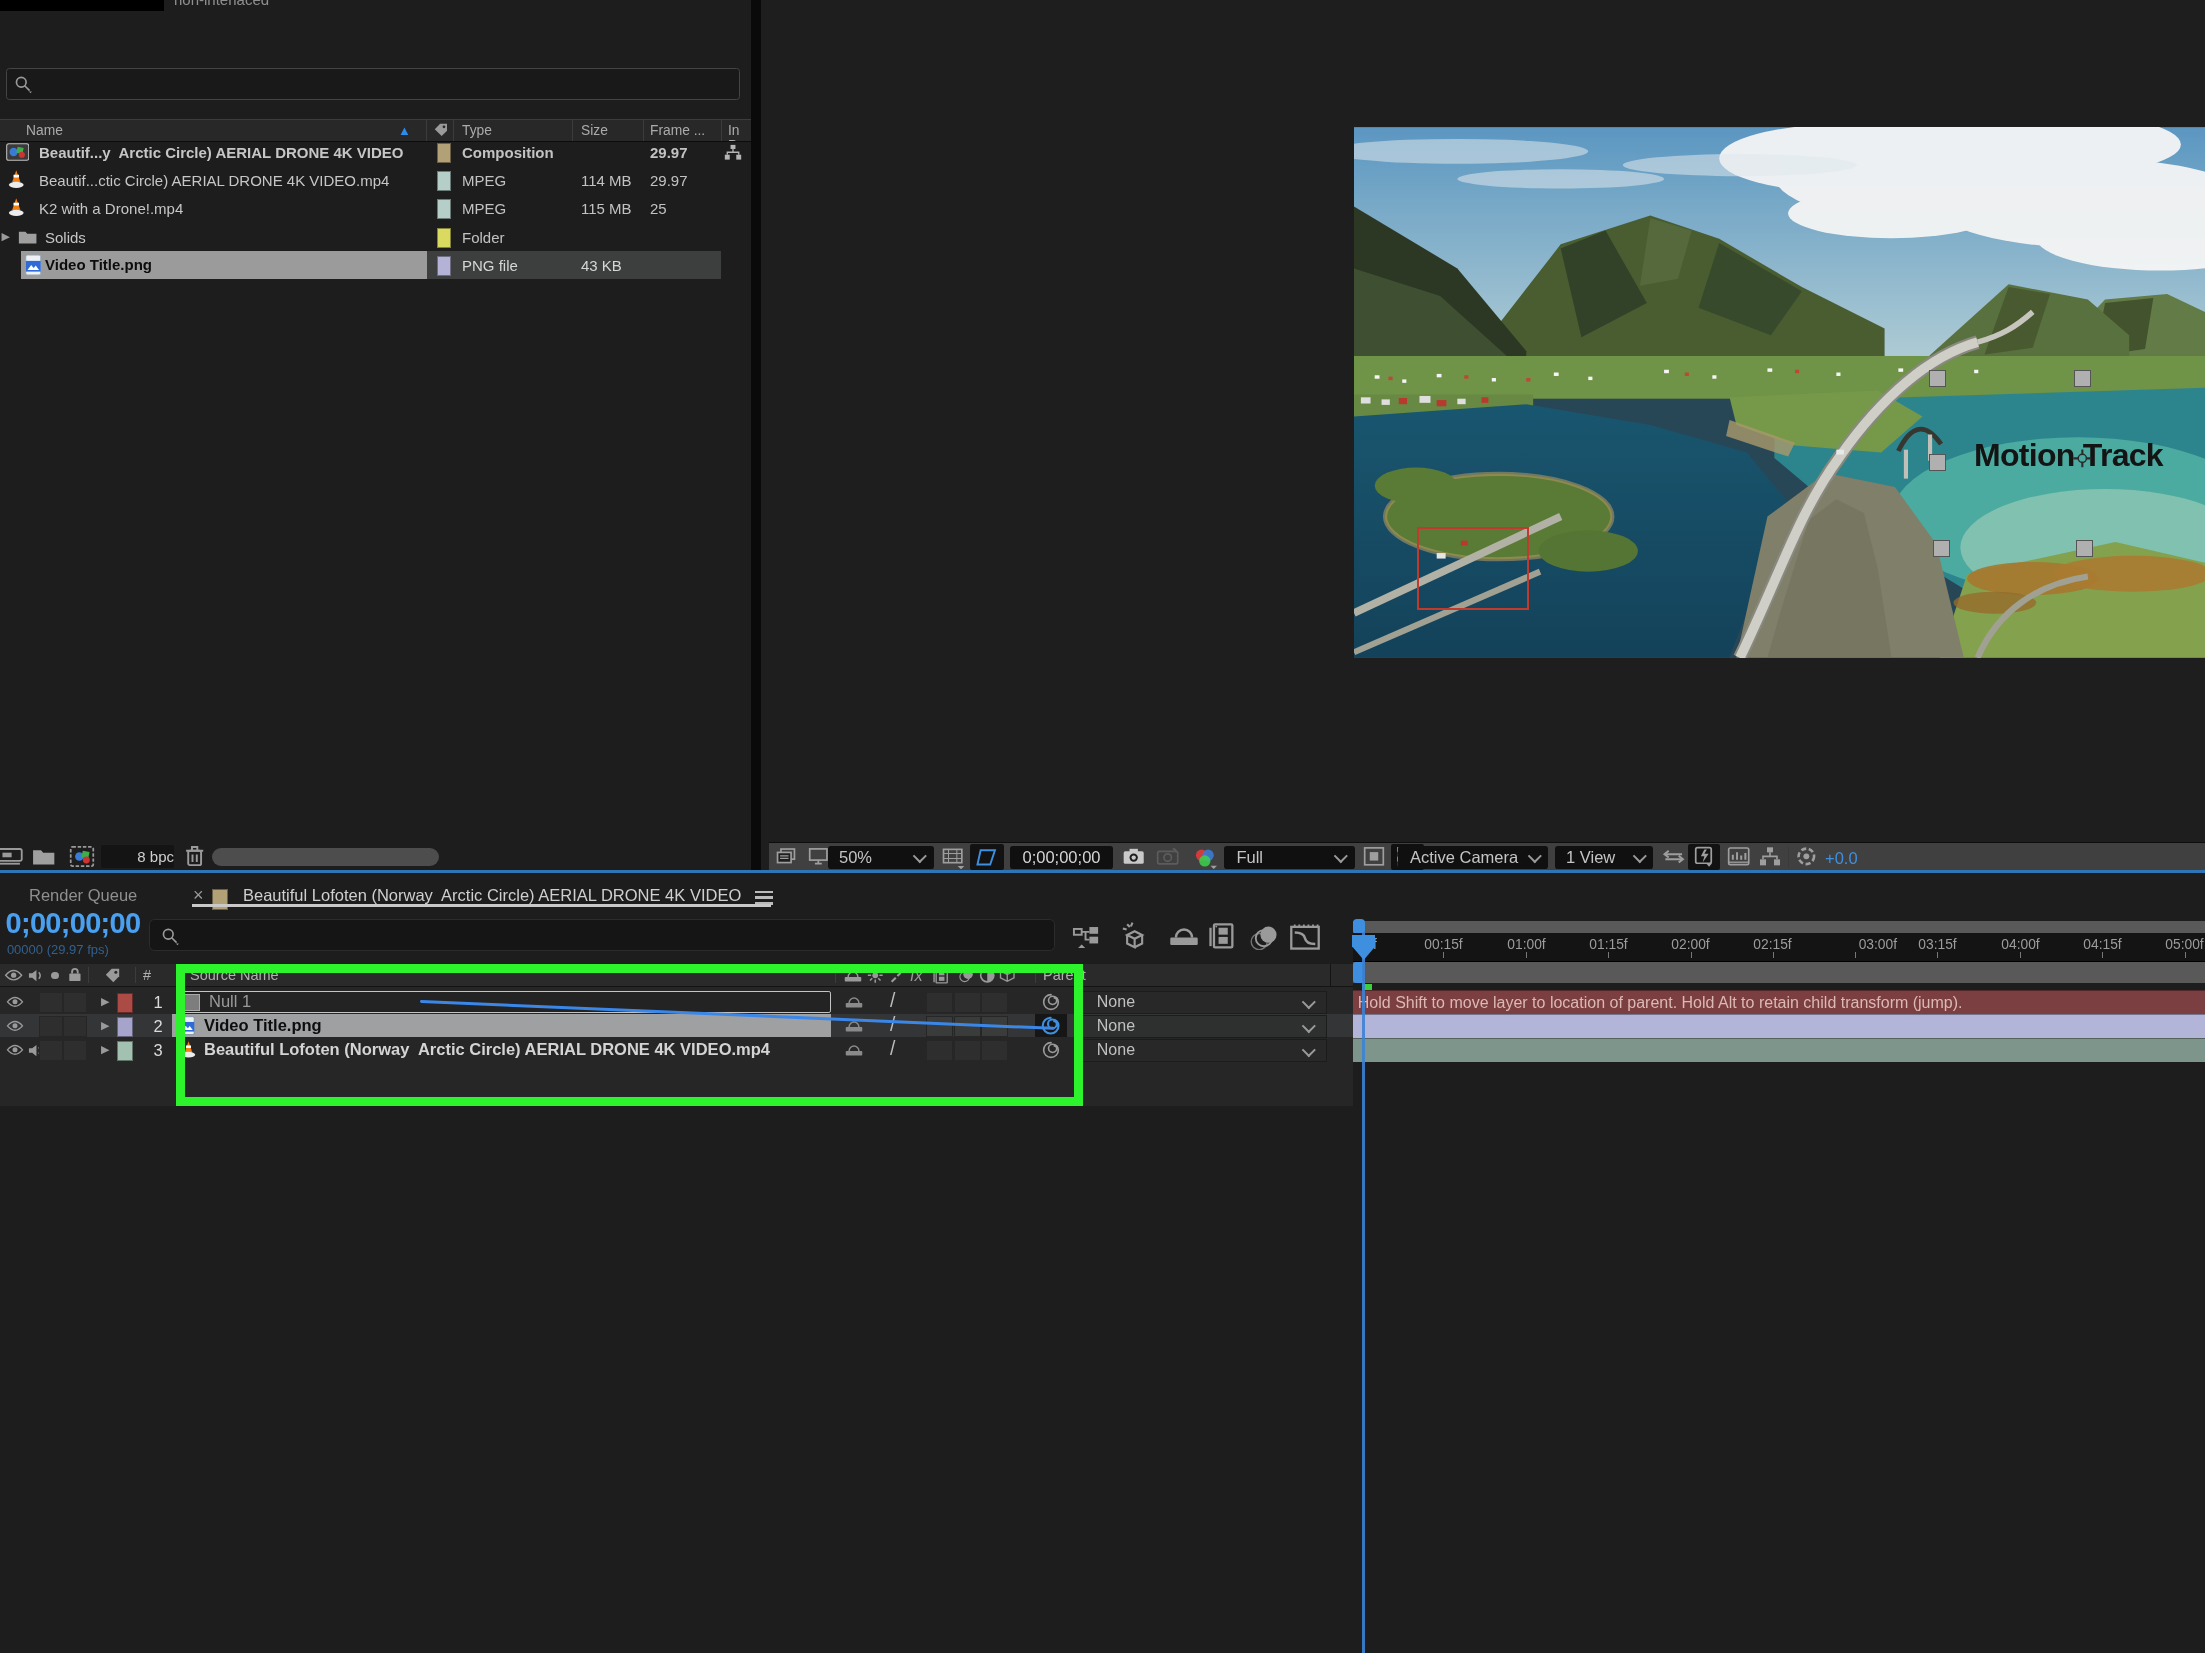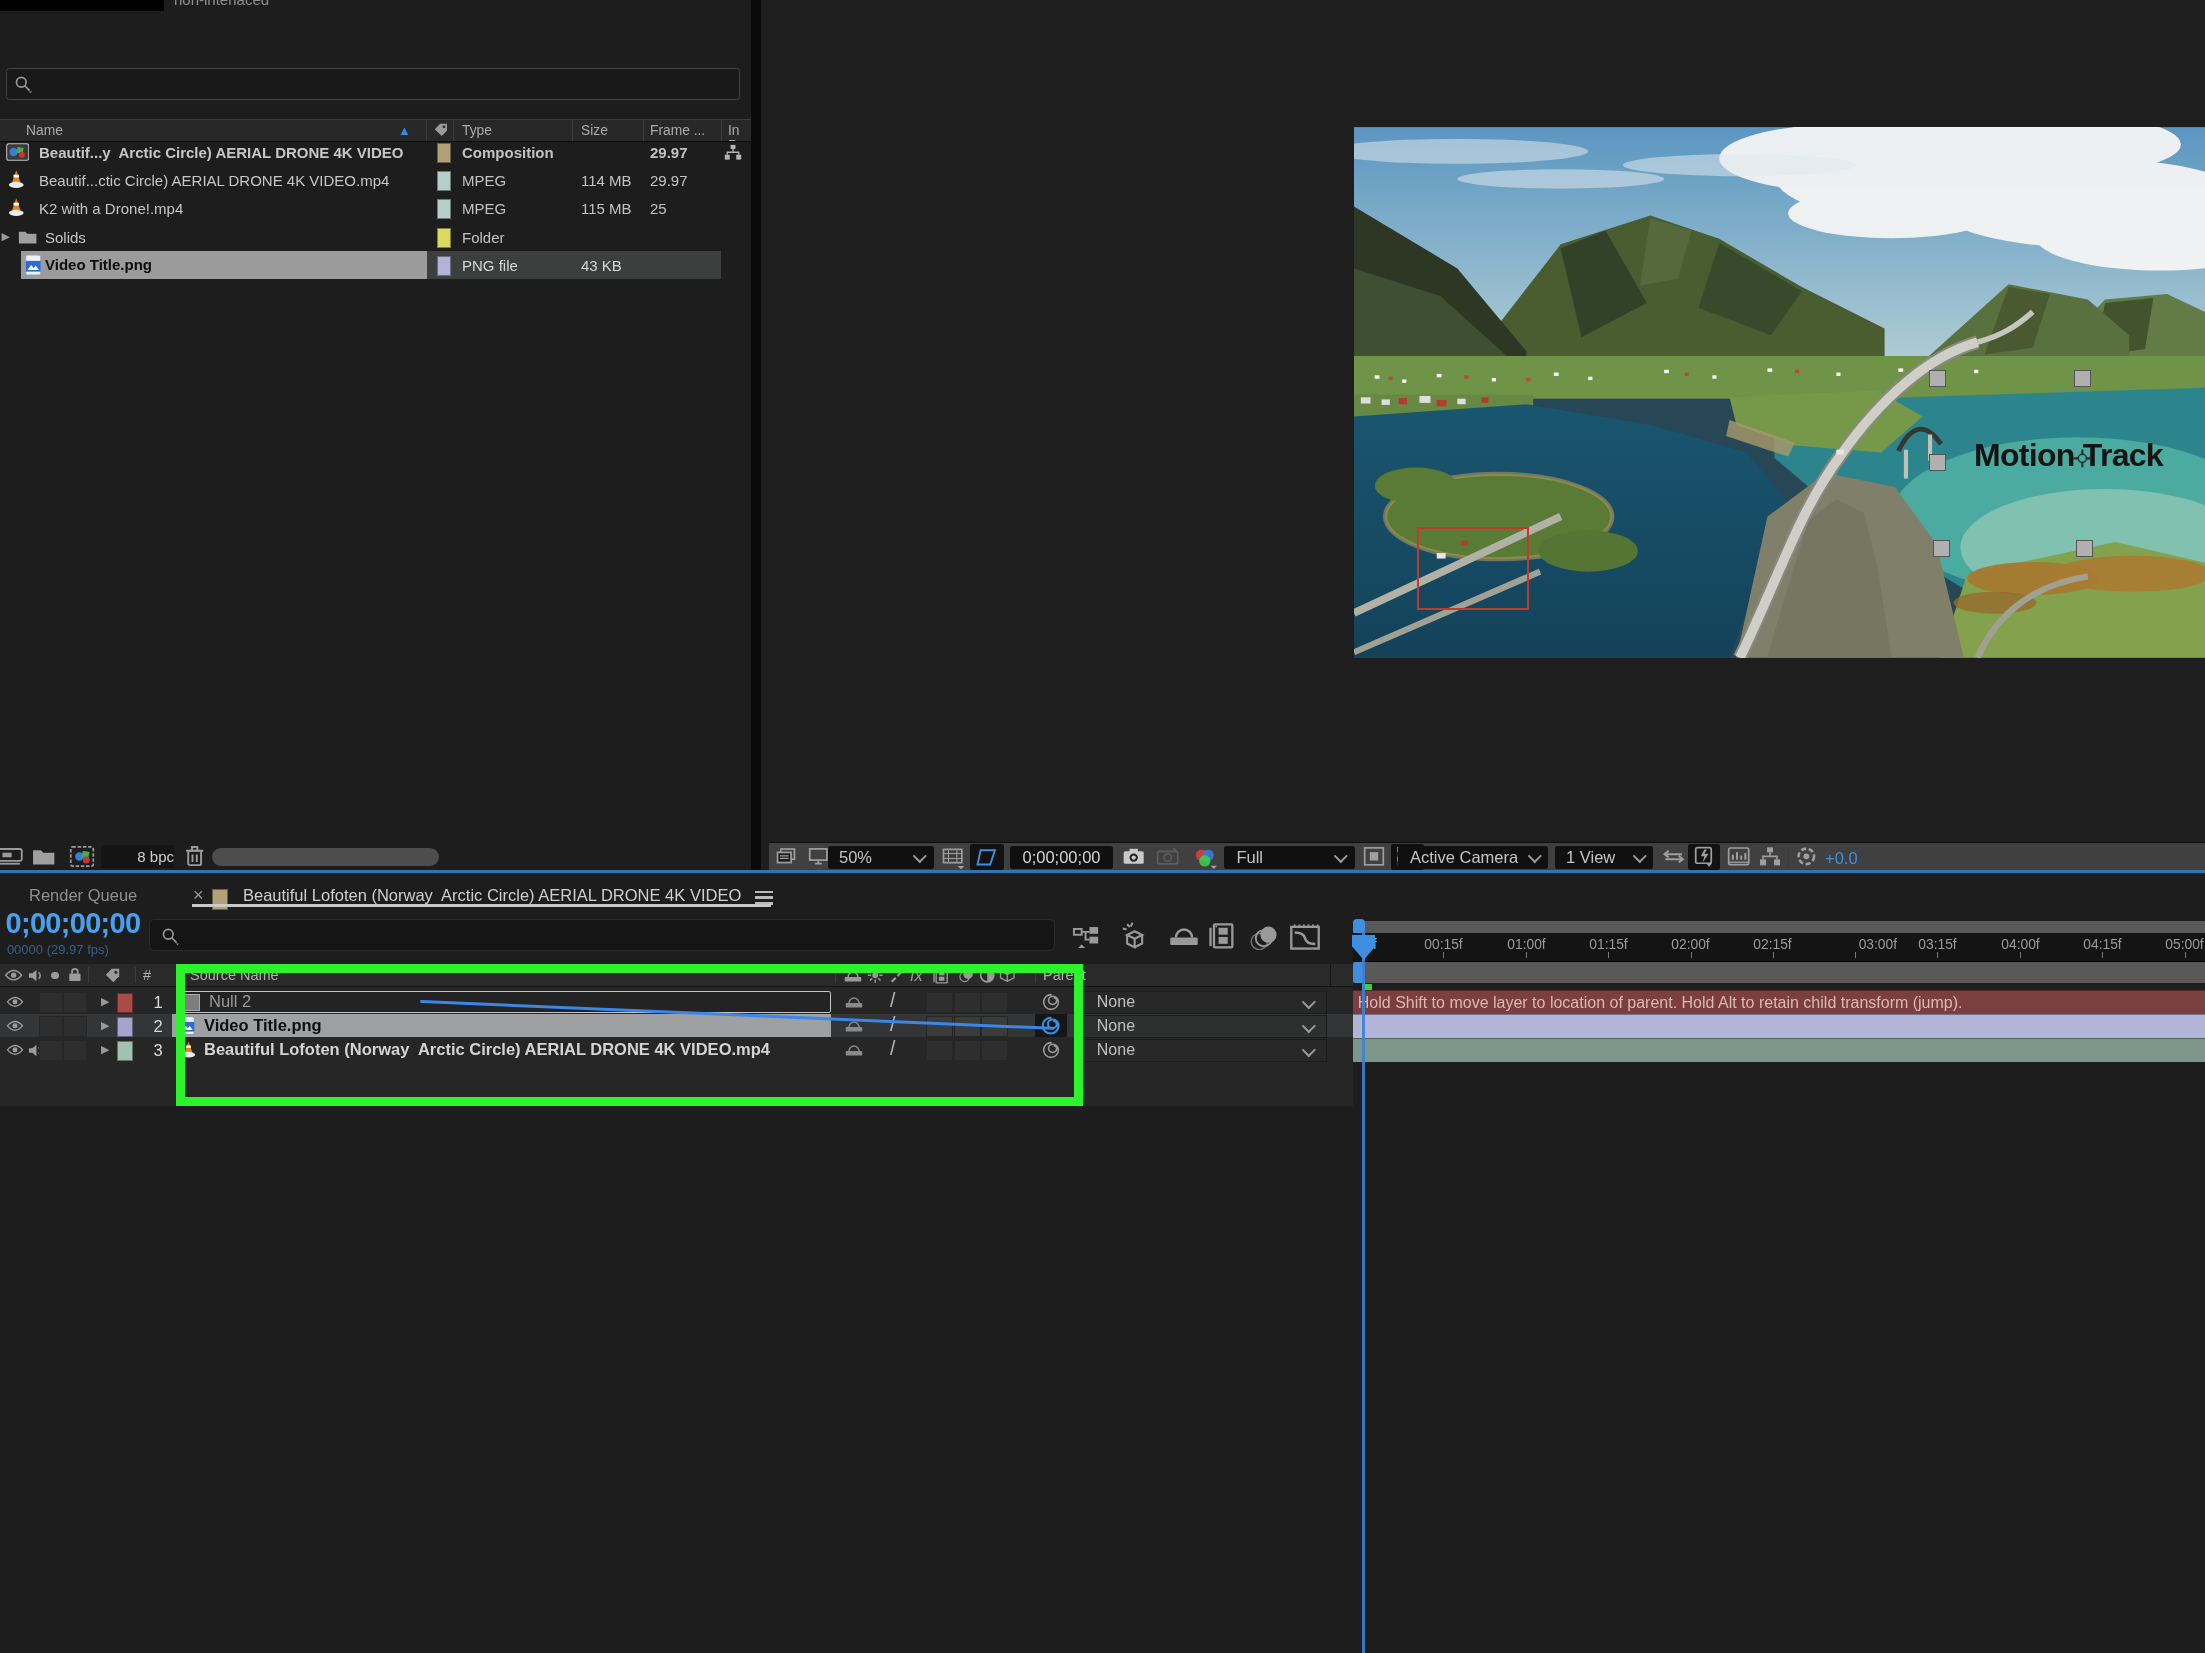--- a/index.html
+++ b/index.html
@@ -602,21 +602,21 @@
             <circle cx="10" cy="7" r="3" fill="#9a9a9a"></circle>
           </svg>
       </span>
       <div class="cellbox abs" style="left:39px;top:2.1px;width:22px;height:19.3px;"></div>
       <div class="cellbox abs" style="left:63px;top:2.1px;width:22px;height:19.3px;"></div>
       <span class="abs" style="left:101px;top:4.8px;font-size:11px;color:#9a9a9a;">▶</span>
       <div class="abs swatch" style="left:117px;top:2.8px;width:13.8px;height:18px;background:#ac4a45;"></div>
       <span class="abs" style="left:142px;top:2.8px;width:20.7px;text-align:right;color:#dadada;">1</span>
       <div class="abs" style="left:176px;top:0.7px;width:653px;height:20.7px;border:1.4px solid #c4c4c4;border-radius:2.1px;background:#232323;">
         <div class="abs" style="left:5.5px;top:2.1px;width:15px;height:15px;background:#7d7d7d;border:0.7px solid #aaa;"></div>
-        <span class="abs" style="left:32px;top:0.7px;color:#9a9a9a;">Null 2</span>
+        <span class="abs" style="left:32px;top:0.7px;color:#9a9a9a;">Null 1</span>
       </div>
       <span class="abs" style="left:845px;top:5.5px;">
         <svg width="18" height="12.4" viewBox="0 0 24 16">
             <rect x="1" y="9" width="22" height="6" rx="1" fill="#8a8a8a"></rect>
             <path d="M5.5 9 a6.5 6.5 0 0 1 13 0" fill="none" stroke="#8a8a8a" stroke-width="2"></path>
           </svg>
       </span>
       <span class="abs" style="left:890px;top:0;font-size:19.3px;color:#bcbcbc;">/</span>
       <div class="cellbox abs" style="left:926px;top:2.1px;width:25px;height:19.3px;"></div>
       <div class="cellbox abs" style="left:954px;top:2.1px;width:25px;height:19.3px;"></div>

